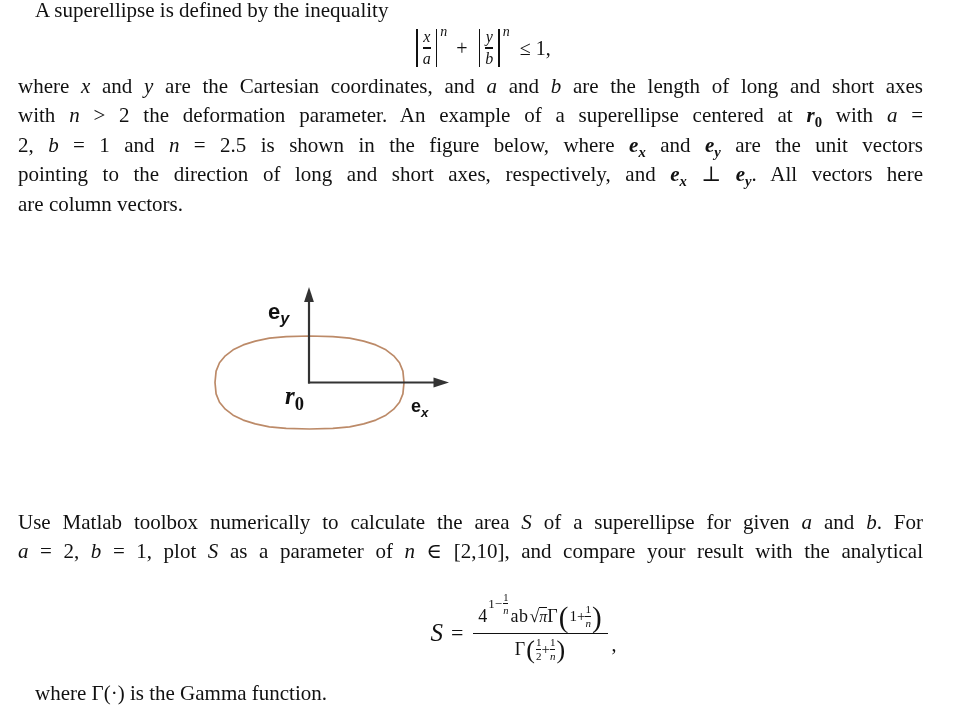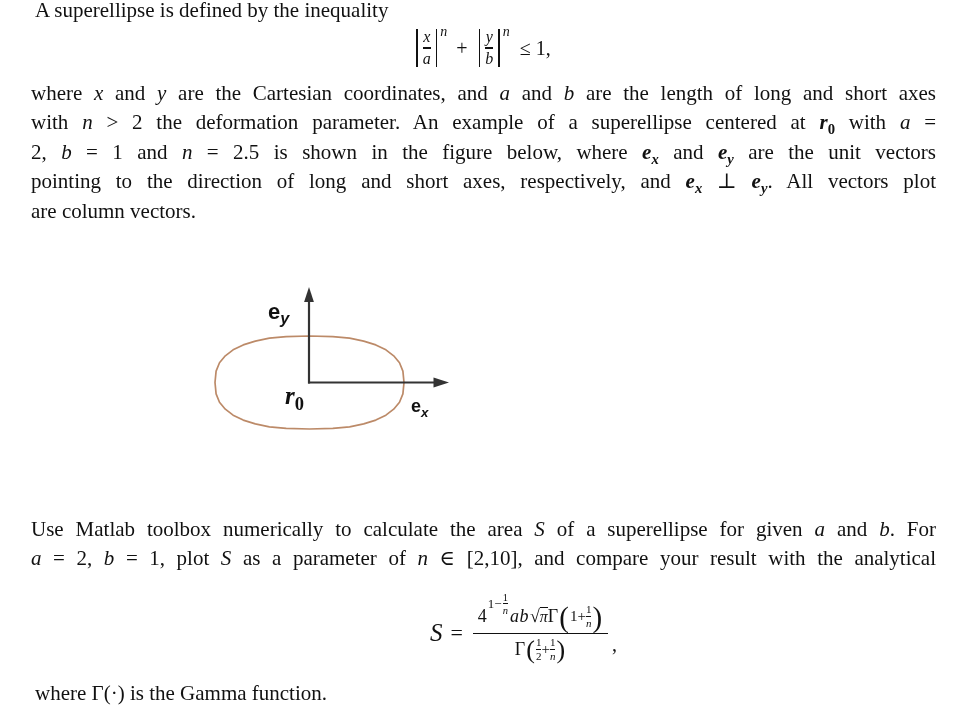--- a/index.html
+++ b/index.html
@@ -2,21 +2,21 @@
 <html><head>
 <meta charset="utf-8">
 <style>
   html,body{margin:0;padding:0;background:#ffffff;}
   .page{
     position:relative;width:971px;height:705px;background:#fff;
     font-family:"Liberation Serif","DejaVu Serif",serif;color:#111;
     overflow:hidden;
   }
   .tline{position:absolute;left:35px;width:905px;font-size:21px;line-height:29px;}
-  .para{position:absolute;left:31px;width:905px;font-size:21px;line-height:29.4px;margin-top:7px;}
+  .para{position:absolute;left:18px;width:905px;font-size:21px;line-height:29.4px;}
   .jline{text-align:justify;text-align-last:justify;text-justify:inter-word;}
   .pline{text-align:left;}
   .it{font-style:italic;}
   .bd{font-weight:bold;}
   sub{font-size:70%;line-height:0;}
 
   
   .f1row{
     position:absolute;top:22px;left:0;width:977px;height:52px;
     display:flex;justify-content:center;align-items:center;
@@ -52,21 +52,21 @@
   .bigfrac{display:inline-flex;flex-direction:column;align-items:center;}
   .bf-num{display:inline-flex;align-items:center;padding:0 5px 1px 5px;}
   .bf-bar{align-self:stretch;height:1.7px;background:#111;margin:2px 0;}
   .bf-den{display:inline-flex;align-items:center;font-size:15px;padding-top:1px;}
   .f2base{font-size:18px;}
   .f2exp{display:inline-flex;align-items:center;font-size:13px;position:relative;top:-13px;margin-left:1px;}
   .tf{display:inline-flex;flex-direction:column;align-items:center;line-height:1.05;font-size:11px;}
   .tf .tfbar{align-self:stretch;height:1px;background:#111;margin:0.5px 0;}
   .tf .tfn{font-style:italic;}
   .f2exp .tf{font-size:10.5px;margin-left:1px;}
-  .f2coef{font-style:italic;font-size:18px;margin-left:2px;letter-spacing:0.5px;}
+  .f2coef{font-size:18px;margin-left:2px;letter-spacing:0.5px;}
   .f2sqrt{font-size:18px;margin-left:1px;}
   .f2pi{font-size:16px;font-style:italic;border-top:1.5px solid #111;}
   .f2gam{font-size:18px;}
   .bigp{font-size:29px;font-weight:400;line-height:0.9;margin:0 1px;}
   .argflex{display:inline-flex;align-items:center;font-size:15px;}
   .bf-den .bigp{font-size:26px;}
   .f2comma{font-size:20px;margin-left:4px;position:relative;top:11px;}
 </style>
 </head>
 <body>
@@ -97,21 +97,21 @@
       <span class="vbar"></span>
       <span class="supn">n</span>
     </span>
     <span class="f1tail">≤ 1,</span>
   </div>
 
   <div class="para" style="top:72px;">
     <div class="jline"><span>where </span><span class="it">x</span><span> and </span><span class="it">y</span><span> are the Cartesian coordinates, and </span><span class="it">a</span><span> and </span><span class="it">b</span><span> are the length of long and short axes</span></div>
     <div class="jline"><span>with </span><span class="it">n</span><span> &gt; 2 the deformation parameter. An example of a superellipse centered at </span><span class="it bd">r</span><sub class="bd">0</sub><span> with </span><span class="it">a</span><span> =</span></div>
     <div class="jline"><span>2, </span><span class="it">b</span><span> = 1 and </span><span class="it">n</span><span> = 2.5 is shown in the figure below, where </span><span class="it bd">e</span><sub class="it bd">x</sub><span> and </span><span class="it bd">e</span><sub class="it bd">y</sub><span> are the unit vectors</span></div>
-    <div class="jline"><span>pointing to the direction of long and short axes, respectively, and </span><span class="it bd">e</span><sub class="it bd">x</sub><span> ⊥ </span><span class="it bd">e</span><sub class="it bd">y</sub><span>. All vectors plot</span></div>
+    <div class="jline"><span>pointing to the direction of long and short axes, respectively, and </span><span class="it bd">e</span><sub class="it bd">x</sub><span> ⊥ </span><span class="it bd">e</span><sub class="it bd">y</sub><span>. All vectors here</span></div>
     <div class="pline"><span>are column vectors.</span></div>
   </div>
 
   <svg class="fig" width="300" height="170" viewBox="0 0 300 170">
     <path d="M234,101.5 L232.9,90.1 229.5,81.8 223.7,74.8 215.9,68.8 205.8,63.9 193.7,60.1 179.6,57.2 162.8,55.6 139.5,55 116.2,55.6 99.4,57.2 85.3,60.1 73.2,63.9 63.1,68.8 55.3,74.8 49.5,81.8 46.1,90.1 45,101.5 46.1,112.9 49.5,121.2 55.3,128.2 63.1,134.2 73.2,139.1 85.3,142.9 99.4,145.8 116.2,147.4 139.5,148 162.8,147.4 179.6,145.8 193.7,142.9 205.8,139.1 215.9,134.2 223.7,128.2 229.5,121.2 232.9,112.9 Z" fill="none" stroke-width="1.7" stroke-linejoin="round" stroke="#bc8a68"></path>
     <line x1="139" y1="102.5" x2="139" y2="14" stroke-width="2.2" stroke="#333333"></line>
     <polygon points="139,6 134.1,21 143.9,21" fill="#333333"></polygon>
     <line x1="138" y1="101.5" x2="268" y2="101.5" stroke-width="2.2" stroke="#333333"></line>
     <polygon points="279,101.5 263.5,96.6 263.5,106.4" fill="#333333"></polygon>
   </svg>

